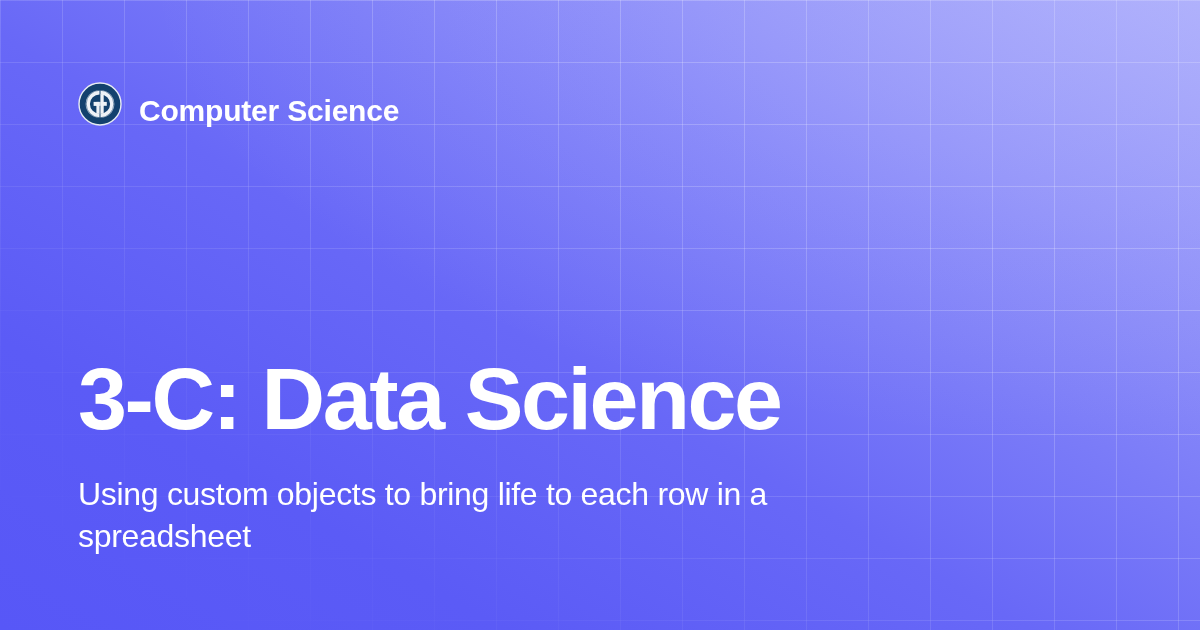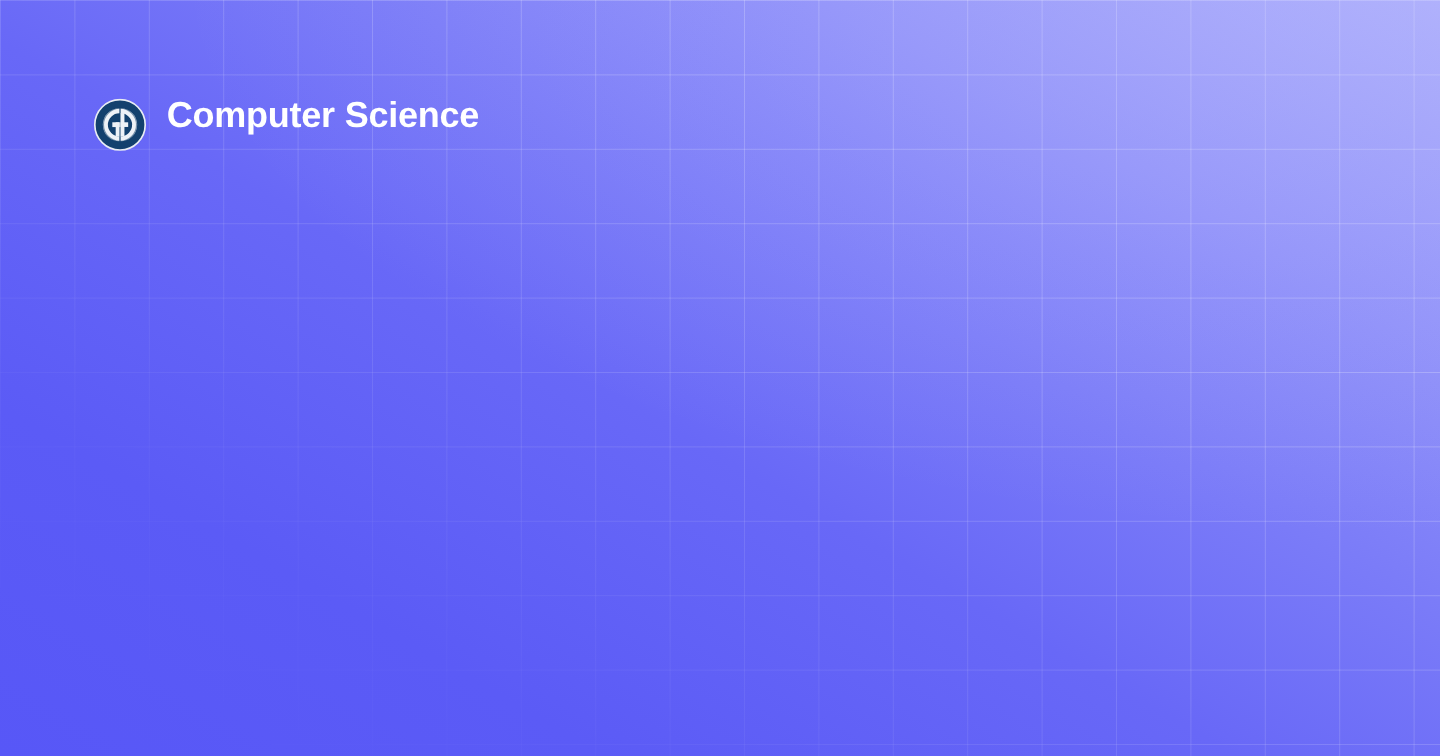--- a/index.html
+++ b/index.html
@@ -66,21 +66,21 @@
                 rgba(190,192,255,0) 66%);
     pointer-events: none;
   }
 
   
   .brand {
     position: absolute;
     top: 82px;
     left: 78px;
     display: flex;
-    align-items: flex-start;
+    align-items: flex-end;
     gap: 17px;
     z-index: 3;
   }
 
   .brand-logo {
     width: 44px;
     height: 44px;
     flex: 0 0 44px;
     display: block;
   }
@@ -147,14 +147,18 @@
                L22.5 31.6
                A9.6 9.6 0 0 0 22.5 12.4
                Z" fill="#eef2f7"></path>
       <rect x="22.4" y="12.2" width="3.3" height="19.5" fill="#eef2f7"></rect>
       <rect x="22.4" y="19.9" width="6.4" height="3.9" fill="#eef2f7"></rect>
       <circle cx="22" cy="22" r="13.8" fill="none" stroke="#13416e" stroke-width="1.0" opacity="0.55"></circle>
     </svg>
     <span class="brand-name">Computer Science</span>
   </div>
 
+  <div class="content">
+    <h1 class="title">3-C: Data Science</h1>
+    <p class="subtitle">Using custom objects to bring life to each row in a spreadsheet</p>
+  </div>
 
 </div>
 
 </body></html>

